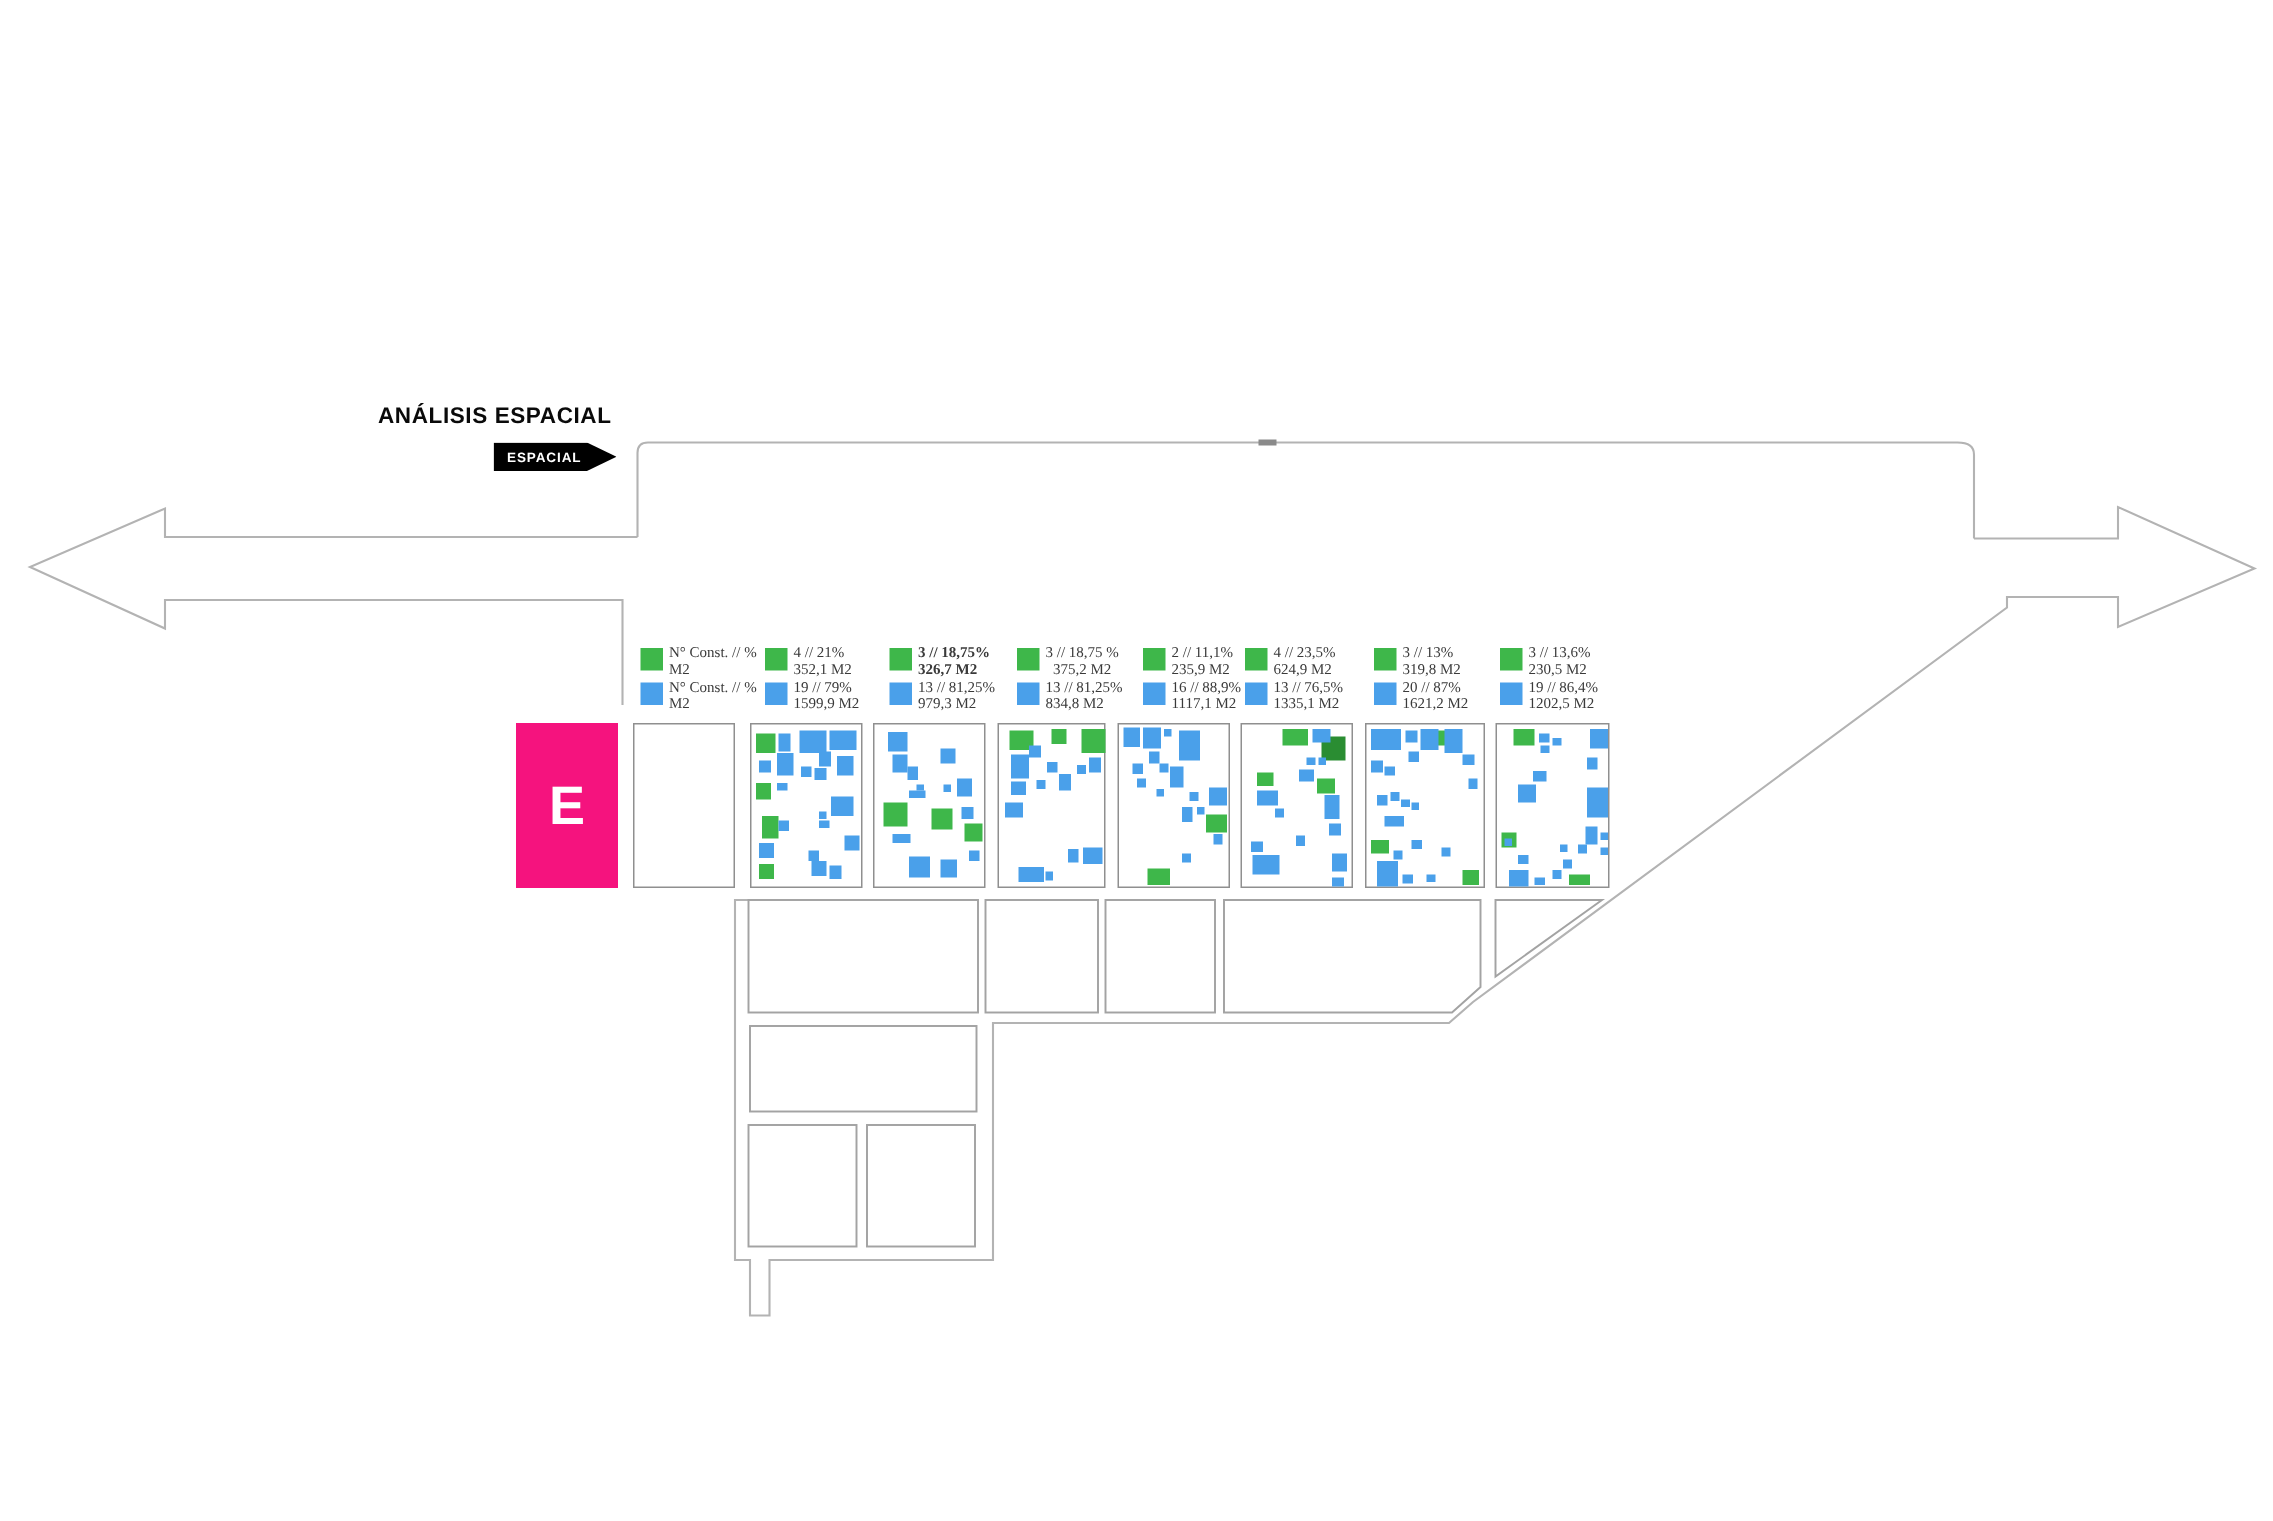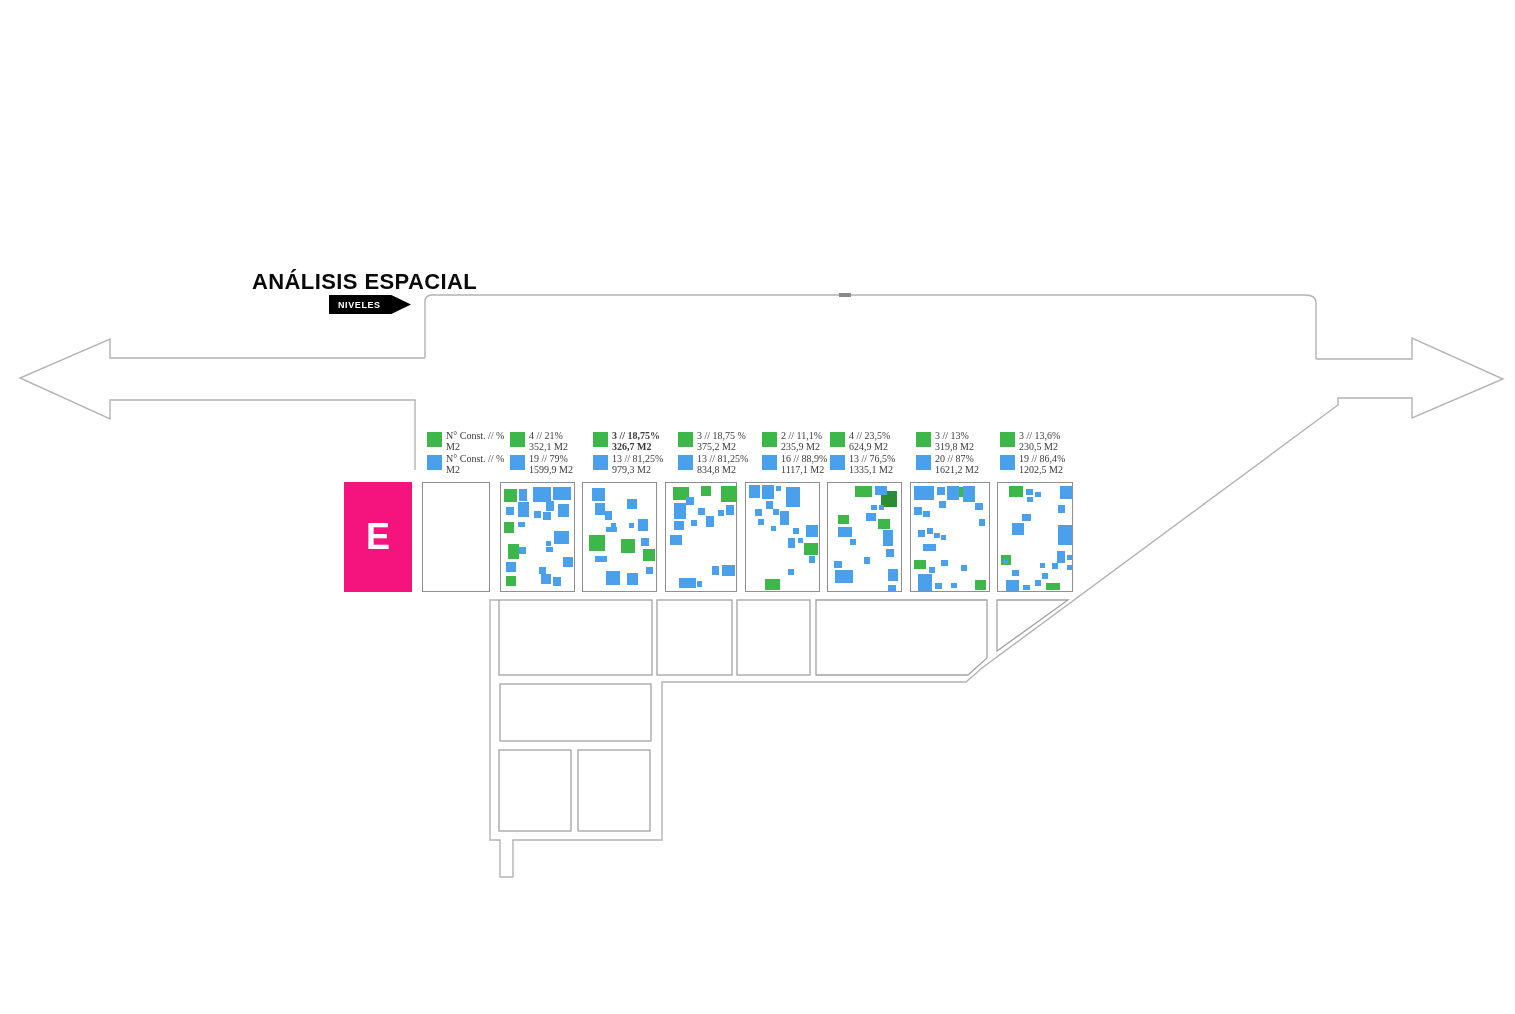--- a/index.html
+++ b/index.html
@@ -1,19 +1,19 @@
 <!DOCTYPE html>
 <html><head>
 <meta charset="utf-8">
 <style>
   html,body{margin:0;padding:0;background:#ffffff;}
   #canvas{position:relative;width:1515px;height:1014px;background:#ffffff;overflow:hidden;
           font-family:"Liberation Sans",sans-serif;}
   #outline-svg{position:absolute;left:0;top:0;width:1515px;height:1014px;}
-  .title{position:absolute;left:252px;top:269px;font-size:22px;font-weight:bold;color:#0a0a0a;
+  .title{position:absolute;left:252px;top:269px;font-size:15px;font-weight:bold;color:#0a0a0a;
          letter-spacing:.4px;font-family:"Liberation Sans",sans-serif;}
   .niveles{position:absolute;left:329px;top:295px;width:82px;height:19px;background:#000;
            clip-path:polygon(0 0,76% 0,100% 50%,76% 100%,0 100%);
            color:#fff;font-size:9px;font-weight:bold;letter-spacing:.6px;
            display:flex;align-items:center;padding-left:9px;box-sizing:border-box;}
   .level-marker{position:absolute;left:344px;top:482px;width:68px;height:110px;
                 display:flex;align-items:center;justify-content:center;
                 color:#fff;font-size:36px;font-weight:bold;}
   .panel{position:absolute;top:482px;height:110px;background:#fff;border:1px solid #8f8f8f;
          box-sizing:border-box;}
@@ -44,21 +44,21 @@
     <rect x="737" y="600" width="73" height="75" stroke="#a3a3a3" stroke-width="1.3"></rect>
     <path d="M 816,600 L 987,600 L 987,658 L 968,675 L 816,675 Z" stroke="#a3a3a3" stroke-width="1.3"></path>
     <path d="M 997,600 L 1068,600 L 997,651 Z" stroke="#a3a3a3" stroke-width="1.3"></path>
     <rect x="500" y="684" width="151" height="57" stroke="#a3a3a3" stroke-width="1.3"></rect>
     <rect x="499" y="750" width="72" height="81" stroke="#a3a3a3" stroke-width="1.3"></rect>
     <rect x="578" y="750" width="72" height="81" stroke="#a3a3a3" stroke-width="1.3"></rect>
   </svg>
 
   <div class="title">ANÁLISIS ESPACIAL</div>
   <div class="niveles">
-    <span>NIVELES</span>
+    <span>ESPACIAL</span>
   </div>
 
   <div class="level-marker" style="background: rgb(245, 19, 126);">
     <span>E</span>
   </div>
 
   <div class="panel" style="left:422px;width:68px;"></div>
 
   <div id="dyn">
       <div class="legend-item" style="left: 427px; top: 431px;">
@@ -123,21 +123,21 @@
         <div class="bld" style="left: 46px; top: 40px; width: 5px; height: 5px; background: rgb(74, 160, 234);"></div>
         <div class="bld" style="left: 55px; top: 36px; width: 10px; height: 12px; background: rgb(74, 160, 234);"></div>
         <div class="bld" style="left: 58px; top: 55px; width: 8px; height: 8px; background: rgb(74, 160, 234);"></div>
         <div class="bld" style="left: 12px; top: 73px; width: 12px; height: 6px; background: rgb(74, 160, 234);"></div>
         <div class="bld" style="left: 23px; top: 88px; width: 14px; height: 14px; background: rgb(74, 160, 234);"></div>
         <div class="bld" style="left: 44px; top: 90px; width: 11px; height: 12px; background: rgb(74, 160, 234);"></div>
         <div class="bld" style="left: 63px; top: 84px; width: 7px; height: 7px; background: rgb(74, 160, 234);"></div>
       </div>
       <div class="legend-item" style="left: 678px; top: 431px;">
         <span class="legend-swatch" style="background: rgb(62, 183, 74);"></span>
-        <span class="legend-text" style="color: rgb(58, 58, 58);">3 // 18,75 %<br>375,2 M2</span>
+        <span class="legend-text" style="color: rgb(58, 58, 58); text-align: center;">3 // 18,75 %<br>375,2 M2</span>
       </div>
       <div class="legend-item" style="left: 678px; top: 454px;">
         <span class="legend-swatch" style="background: rgb(74, 160, 234);"></span>
         <span class="legend-text" style="color: rgb(58, 58, 58);">13 // 81,25%<br>834,8 M2</span>
       </div>
       <div class="panel" style="left: 665px; width: 72px; border-color: rgb(143, 143, 143);">
         <div class="bld" style="left: 7px; top: 4px; width: 16px; height: 13px; background: rgb(62, 183, 74);"></div>
         <div class="bld" style="left: 35px; top: 3px; width: 10px; height: 10px; background: rgb(62, 183, 74);"></div>
         <div class="bld" style="left: 55px; top: 3px; width: 16px; height: 16px; background: rgb(62, 183, 74);"></div>
         <div class="bld" style="left: 8px; top: 20px; width: 12px; height: 16px; background: rgb(74, 160, 234);"></div>

